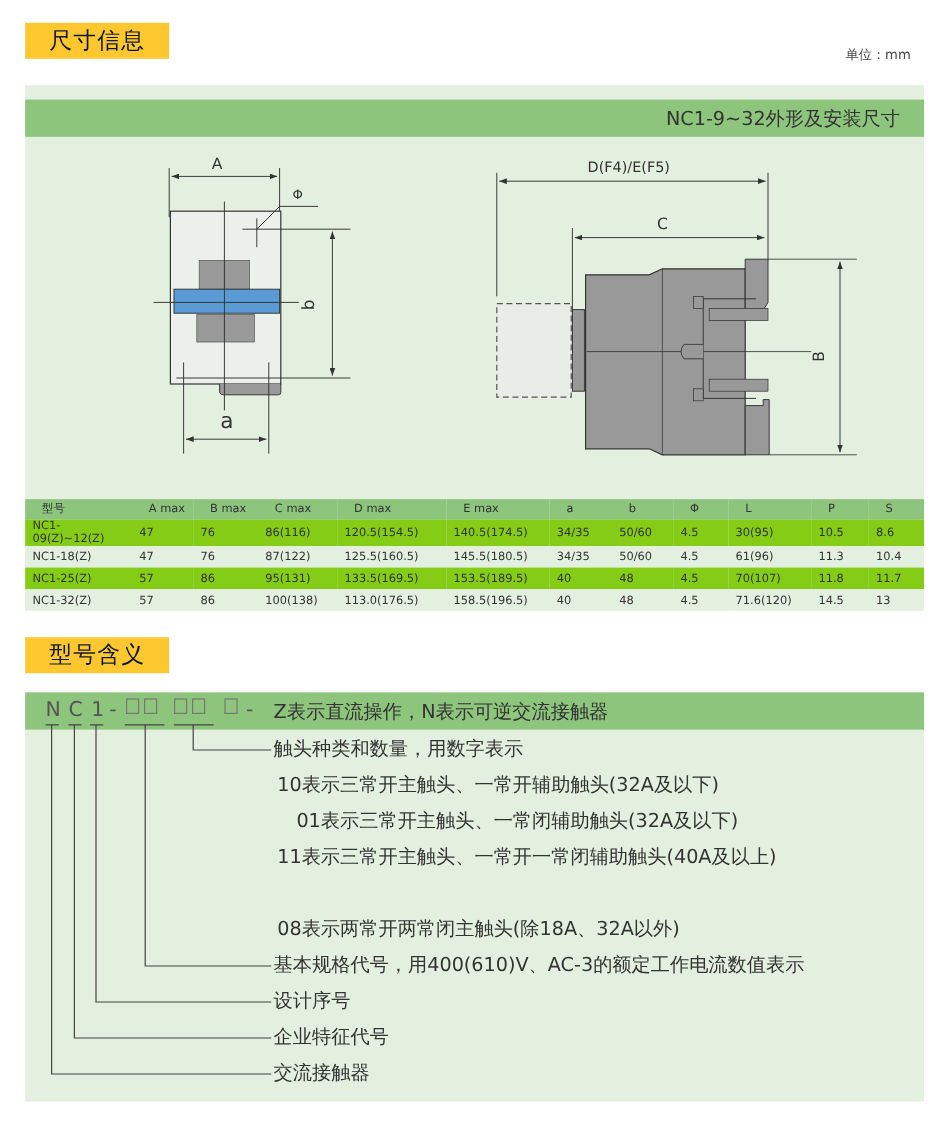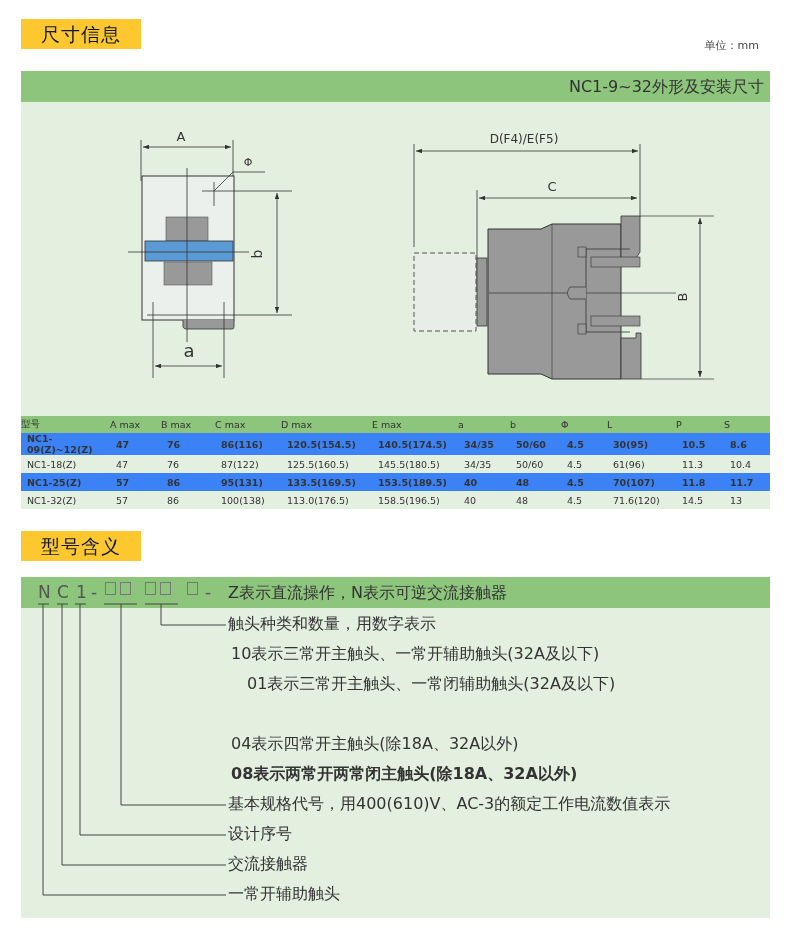--- a/index.html
+++ b/index.html
@@ -16,36 +16,36 @@
     }
     .unit-note {
       position: absolute; right: 31px; top: 38px; font-size: 11px; color: #444;
       font-family: "DejaVu Sans", sans-serif;
     }
     .dim-panel {
       position: absolute; left: 21px; top: 71px; width: 749px; height: 436px;
       background: #e3efdf;
     }
     .dim-header {
-      position: absolute; left: 0; top: 0; width: 749px; height: 31px;
+      position: absolute; left: 0; top: 12px; width: 749px; height: 31px;
       background: #8cc57b; color: #333; font-size: 16px; text-align: right;
-      line-height: 31px; padding-right: 6px;
+      line-height: 31px; padding-right: 20px;
       font-family: "DejaVu Sans", sans-serif;
     }
     .diagrams { position: absolute; left: 0; top: 31px; width: 749px; height: 314px; }
     table.spec {
       position: absolute; left: 0; top: 345px; width: 749px; border-collapse: collapse;
       font-size: 9.5px; font-family: "DejaVu Sans", sans-serif; color: #333;
     }
     table.spec th {
       background: #8cc57b; font-weight: normal; text-align: left; height: 17px;
-      padding-left: 0;
+      padding-left: 14px;
     }
     table.spec td { height: 18px; padding-left: 6px; }
-    table.spec tr.odd td { background: #3b82f6; font-weight: bold; }
+    table.spec tr.odd td { background: #84cc16; }
     table.spec tr.even td { background: #e3efdf; }
     .model-panel {
       position: absolute; left: 21px; top: 577px; width: 749px; height: 341px;
       background: #e3efdf;
     }
     .model-header {
       position: absolute; left: 0; top: 0; width: 749px; height: 31px; background: #8cc57b;
     }
     .model-code {
       position: absolute; top: 5px; font-size: 17px; color: #555;
@@ -250,19 +250,19 @@
 
       <path d="M41,27 L41,288 L205,288"></path>
 
       <path d="M22,27 L22,318 L205,318"></path>
     </g>
   </svg>
 
   <div class="desc" style="left:207px; top:37px;">触头种类和数量，用数字表示</div>
   <div class="desc" style="left:210px; top:67px;">10表示三常开主触头、一常开辅助触头(32A及以下)</div>
   <div class="desc" style="left:226px; top:97px;">01表示三常开主触头、一常闭辅助触头(32A及以下)</div>
-  <div class="desc" style="left:210px; top:157px;">04表示四常开主触头(除18A、32A以外)</div>
-  <div class="desc" style="left:210px; top:187px;font-weight:bold;">08表示两常开两常闭主触头(除18A、32A以外)</div>
+  <div class="desc" style="left:210px; top:127px;">11表示三常开主触头、一常开一常闭辅助触头(40A及以上)</div>
+  <div class="desc" style="left:210px; top:187px;">08表示两常开两常闭主触头(除18A、32A以外)</div>
   <div class="desc" style="left:207px; top:217px;">基本规格代号，用400(610)V、AC-3的额定工作电流数值表示</div>
   <div class="desc" style="left:207px; top:247px;">设计序号</div>
-  <div class="desc" style="left:207px; top:277px;">交流接触器</div>
-  <div class="desc" style="left:207px; top:307px;">一常开辅助触头</div>
+  <div class="desc" style="left:207px; top:277px;">企业特征代号</div>
+  <div class="desc" style="left:207px; top:307px;">交流接触器</div>
 </div>
 
 </body></html>

